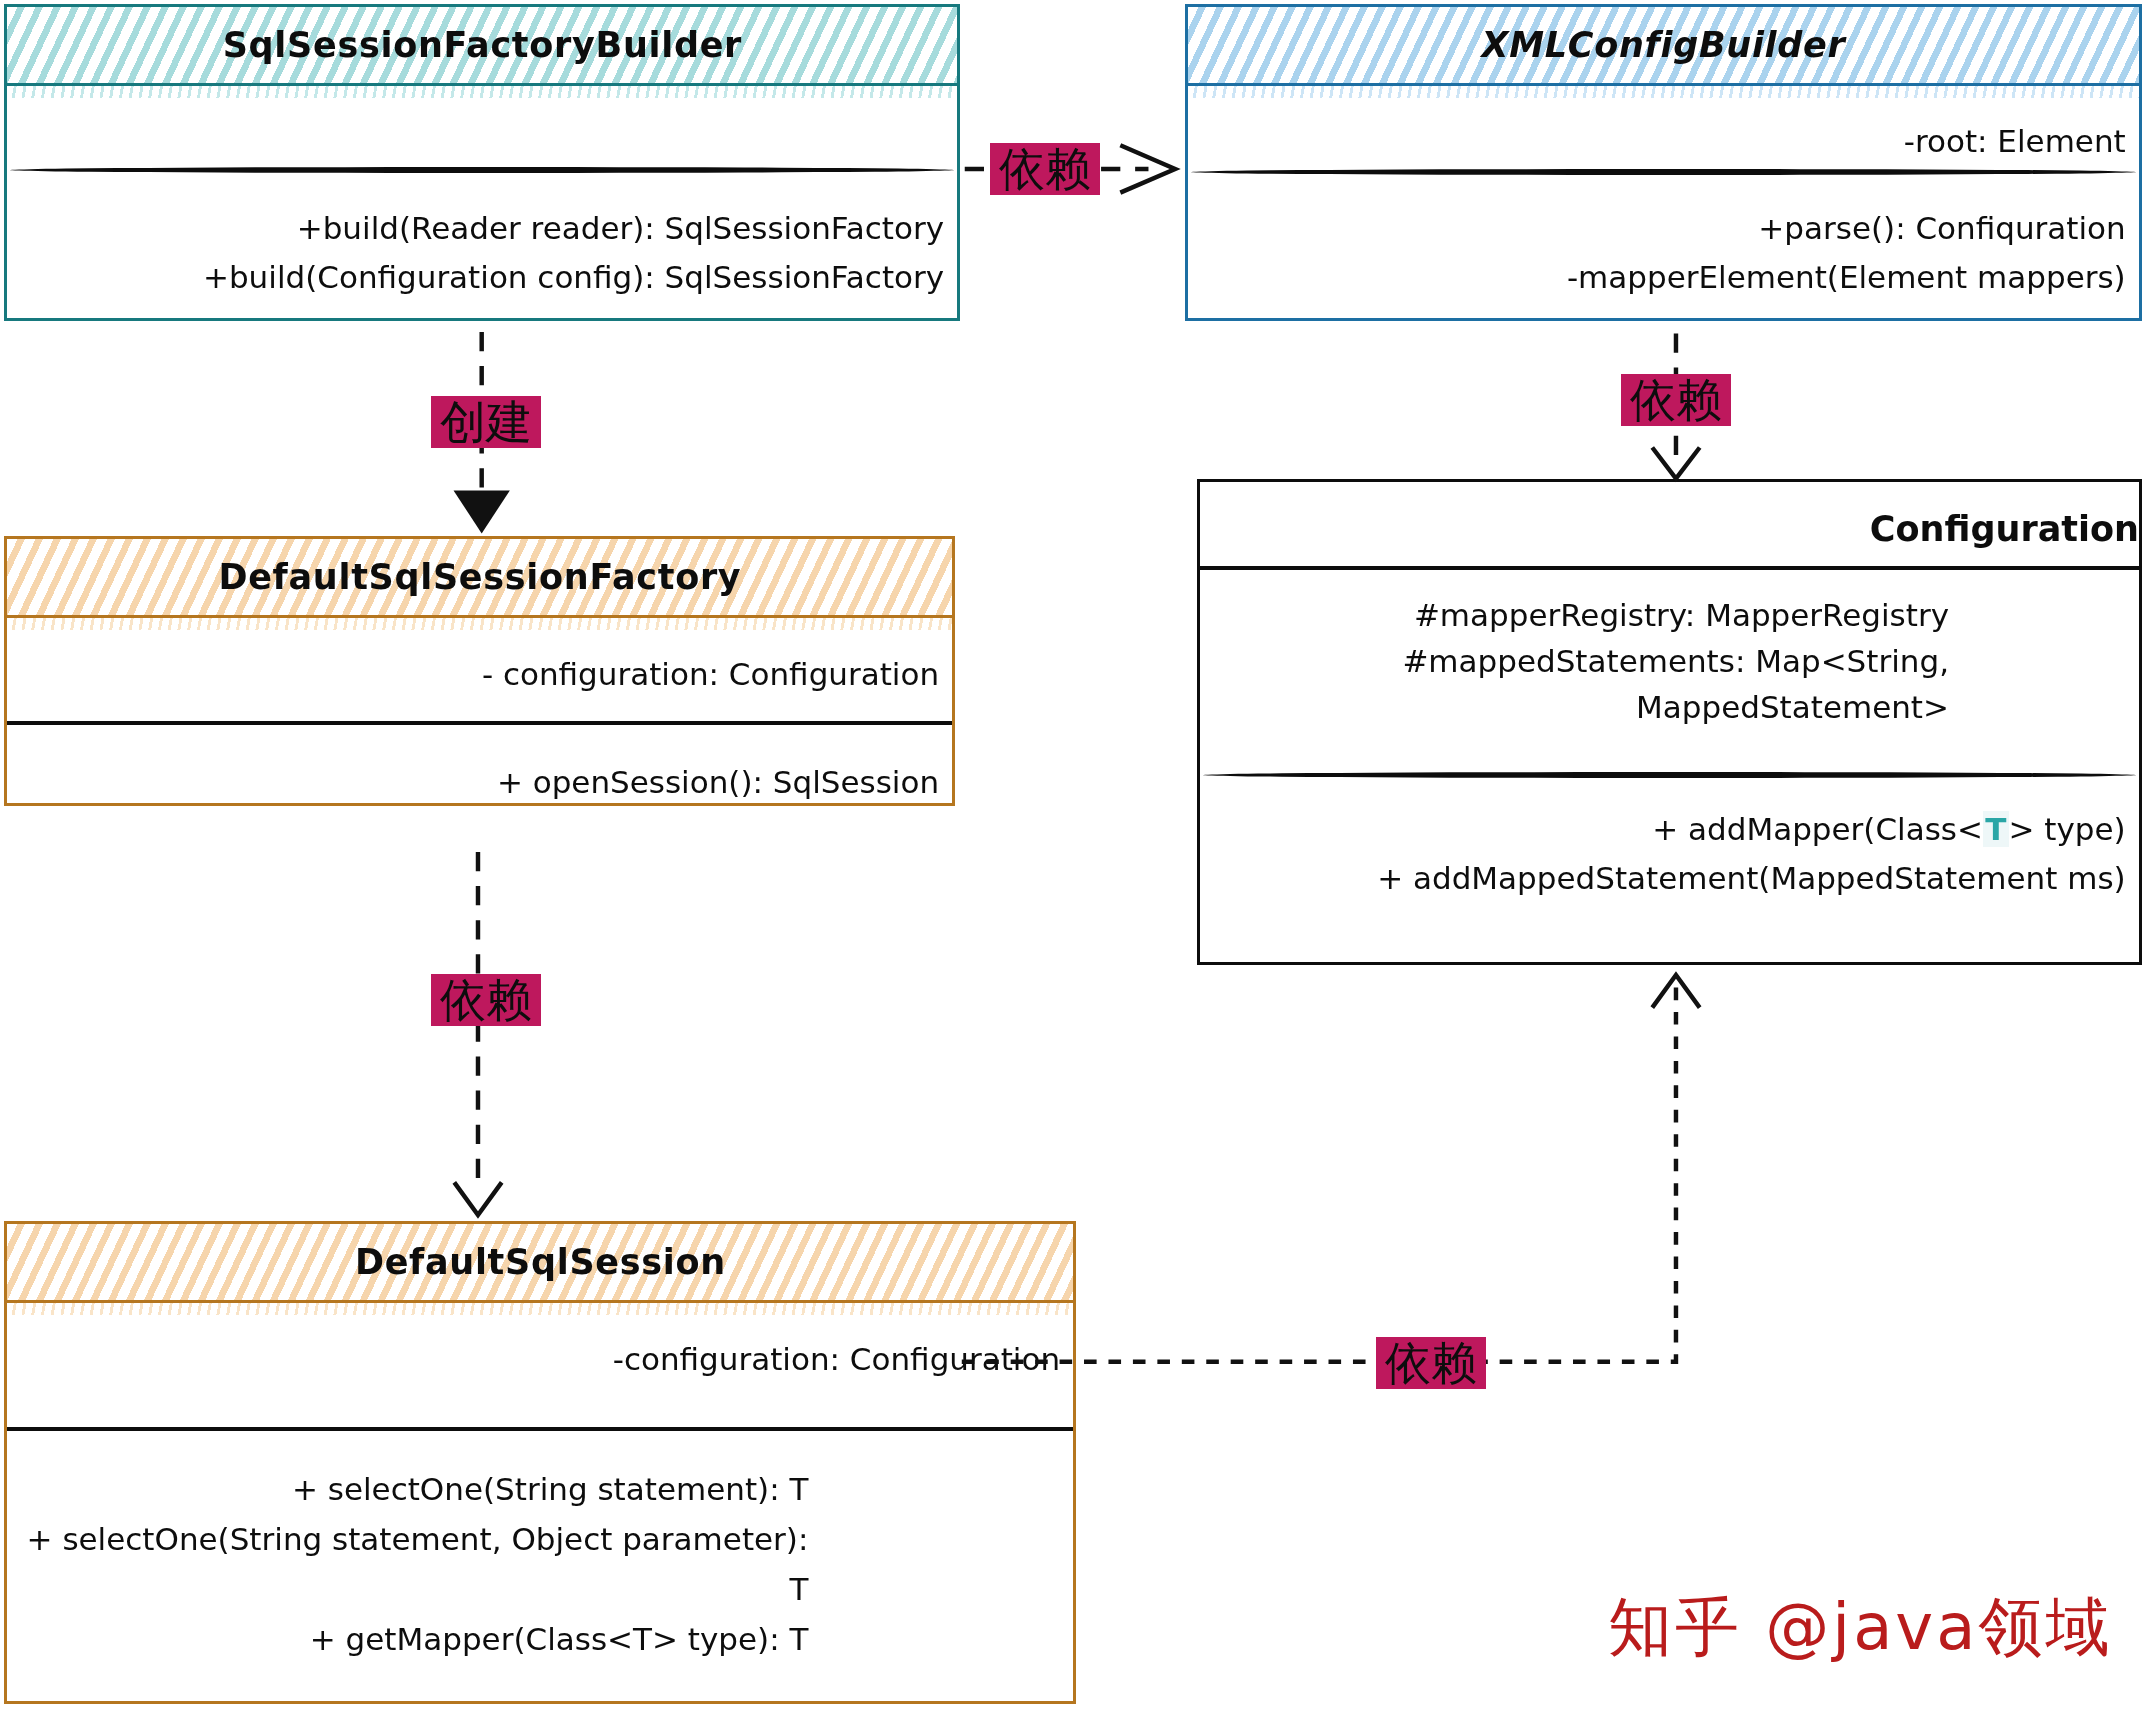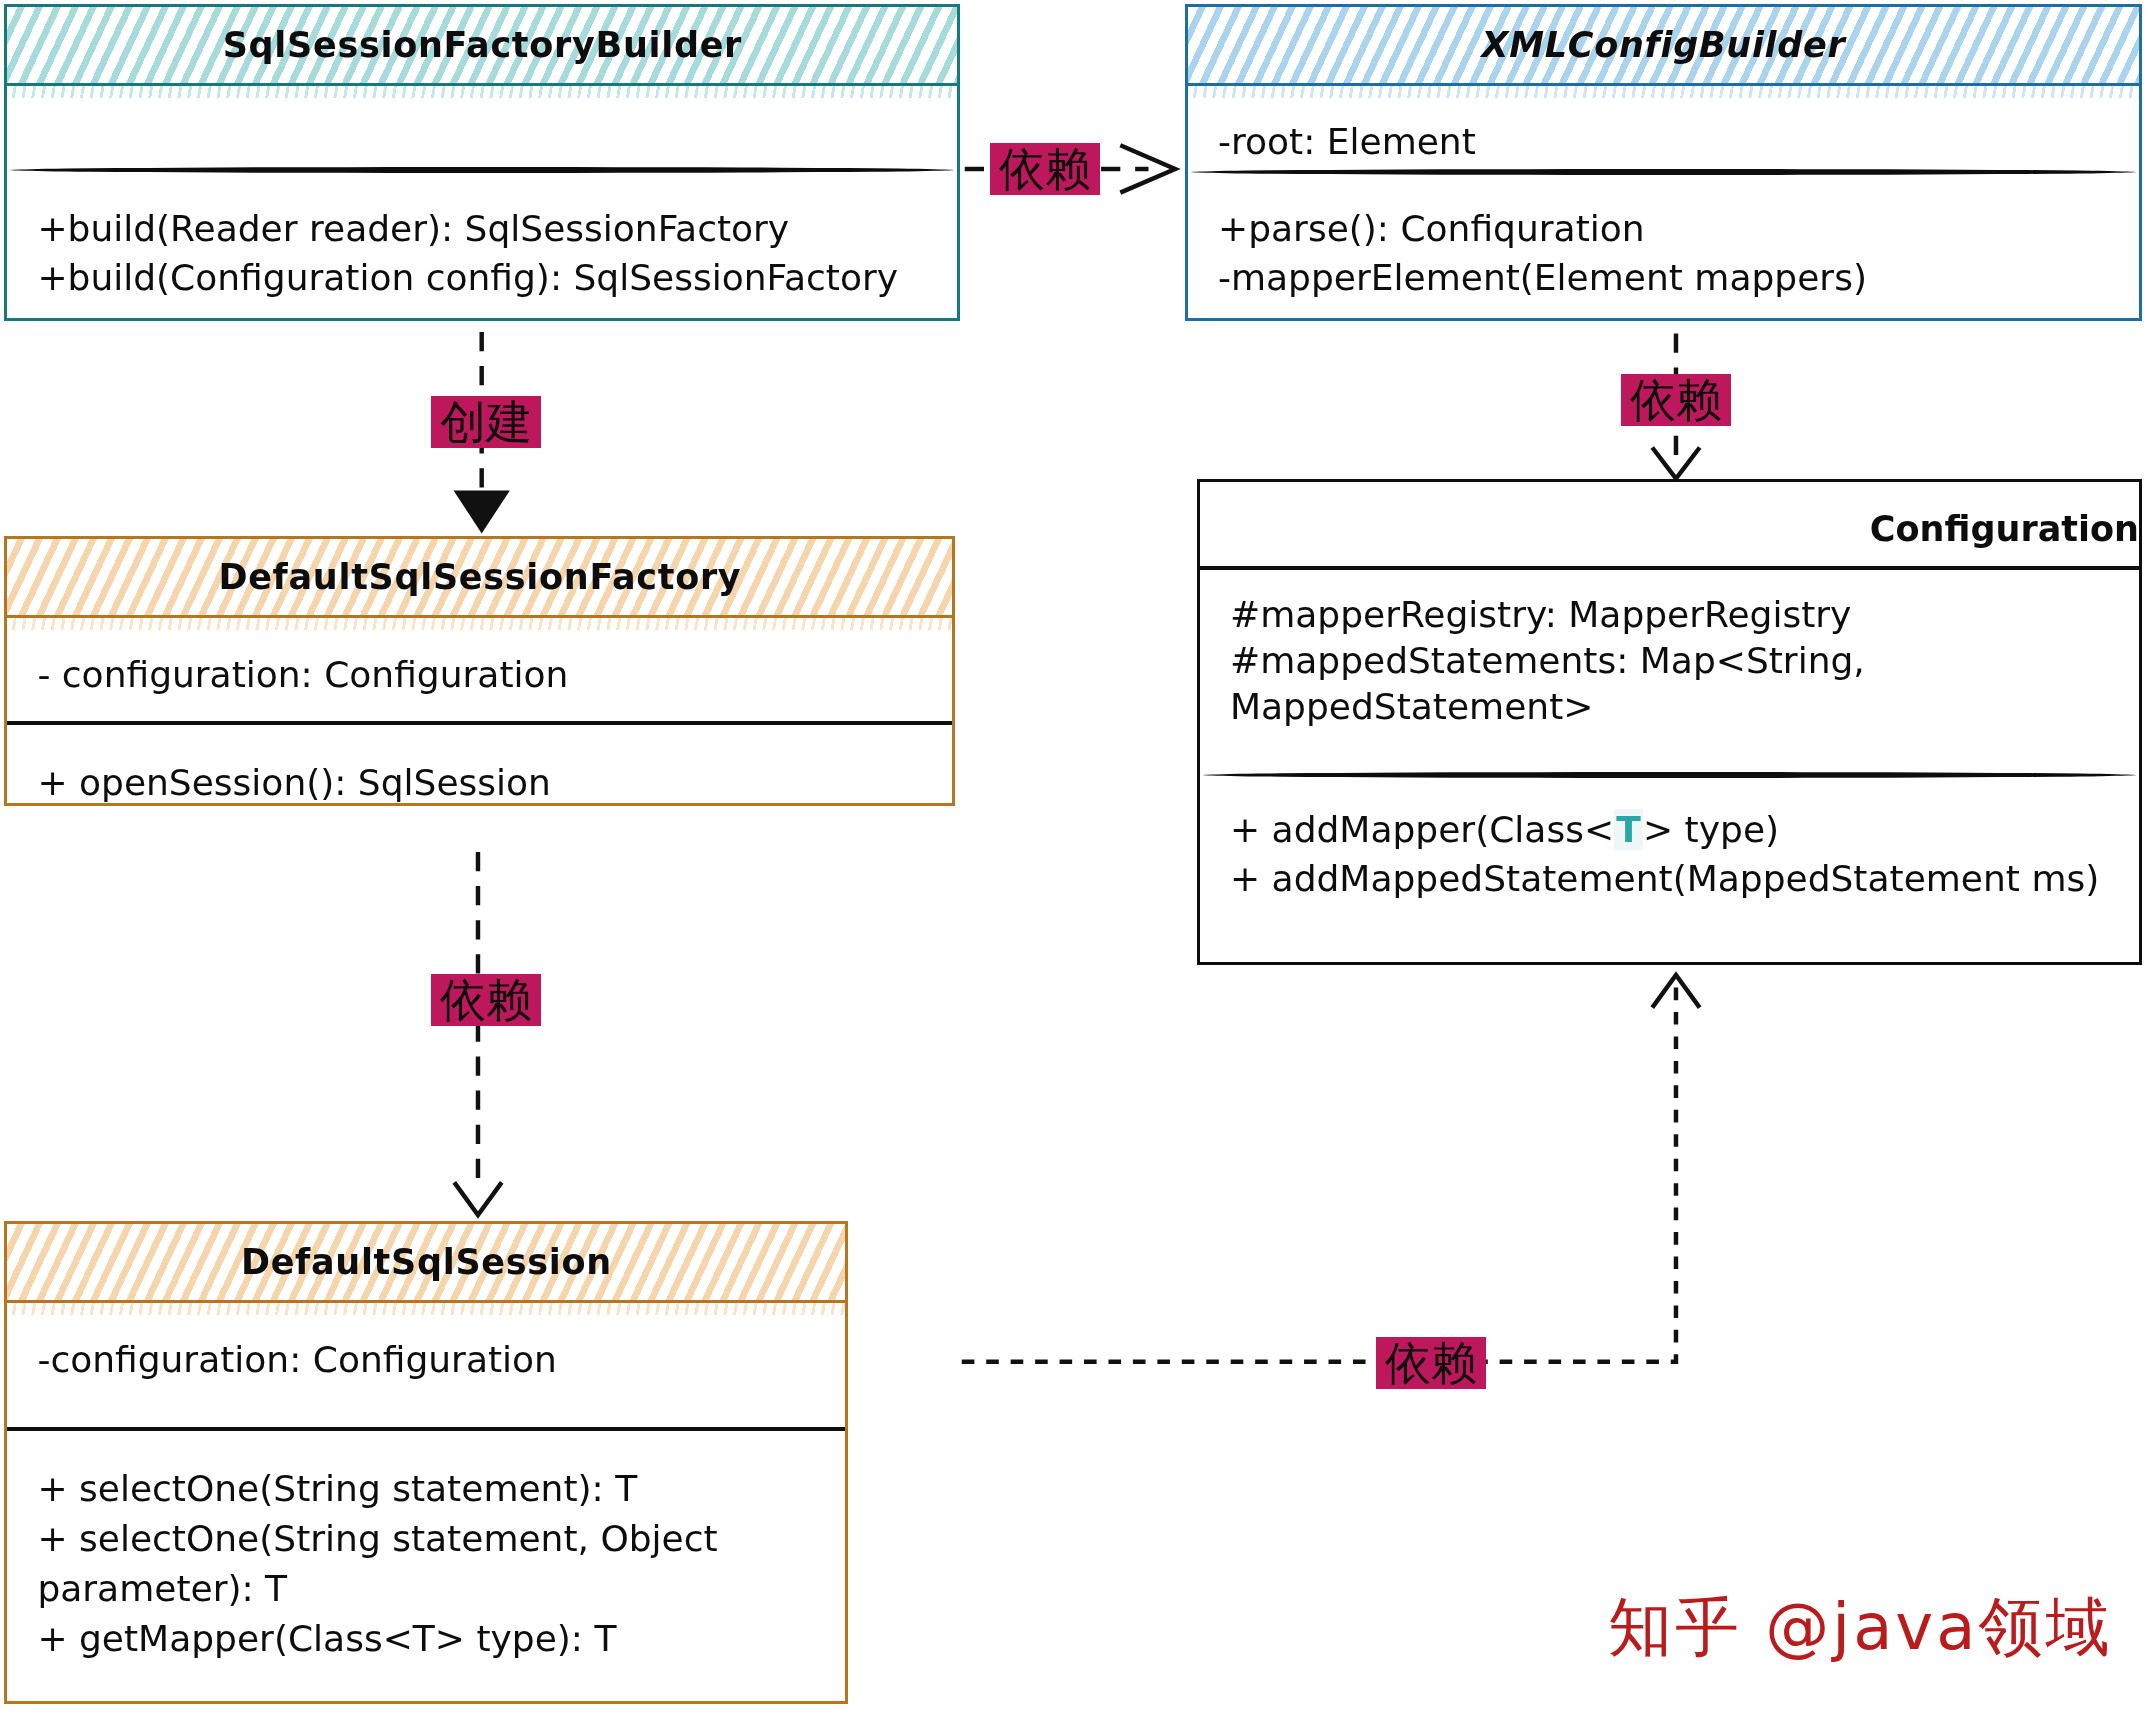--- a/index.html
+++ b/index.html
@@ -6,21 +6,21 @@
   .canvas{
     position:relative;width:2151px;height:1724px;background:#ffffff;overflow:hidden;
     font-family:"DejaVu Sans","Liberation Sans",sans-serif;color:#0d0d0d;
   }
   
   .cls{position:absolute;background:#fff;border-style:solid;border-width:3.7px;box-sizing:border-box;}
   .cls .hdr{position:absolute;left:0;right:0;top:0;height:79px;display:flex;align-items:center;justify-content:center;
             border-bottom:3.7px solid;box-sizing:border-box;}
   .cls .title{font-size:35px;font-weight:bold;letter-spacing:0.7px;}
   .subhatch{position:absolute;left:0;right:0;height:12px;}
-  .fields,.methods{position:absolute;left:30px;right:13.3px;font-size:36px;line-height:49px;}
+  .fields,.methods{position:absolute;left:1px;right:13.3px;font-size:31px;line-height:49px;text-align:right;}
   .lens{position:absolute;left:3px;right:3px;height:6px;background:#0d0d0d;border-radius:50%;}
   .rule{position:absolute;left:0;right:0;height:4.4px;background:#0d0d0d;}
 
   
   .teal{border-color:#17797e;}
   .teal .hdr{border-color:#17797e;background:repeating-linear-gradient(115deg,#ffffff 0 9.6px,#a6dbdc 9.6px 16.3px);}
   .teal .subhatch{background:repeating-linear-gradient(100deg,#ffffff 0 6.7px,#c4e8e9 6.7px 9.6px);}
   
   .blue{border-color:#1d6fa3;}
   .blue .hdr{border-color:#1d6fa3;background:repeating-linear-gradient(115deg,#ffffff 0 9.6px,#aad3ee 9.6px 16.3px);font-style:italic;}
@@ -96,21 +96,21 @@
       <div>#mapperRegistry: MapperRegistry</div>
       <div>#mappedStatements: Map&lt;String, MappedStatement&gt;</div>
     </div>
     <div class="lens" style="top:290px;"></div>
     <div class="methods" style="top:323px;">
       <div><span>+ addMapper(Class&lt;</span><span class="t-hl">T</span><span>&gt; type)</span></div>
       <div>+ addMappedStatement(MappedStatement ms)</div>
     </div>
   </div>
 
-  <div class="cls orange" style="left:4.4px;top:1221px;width:844px;height:483px;">
+  <div class="cls orange" style="left:4.4px;top:1221px;width:1072px;height:483px;">
     <div class="hdr">
       <span class="title">DefaultSqlSession</span>
     </div>
     <div class="subhatch" style="top:79px;"></div>
     <div class="fields" style="top:111px;">
       <div>-configuration: Configuration</div>
     </div>
     <div class="rule" style="top:203px;"></div>
     <div class="methods" style="top:240px;width:800px;line-height:50px;">
       <div>+ selectOne(String statement): T</div>

